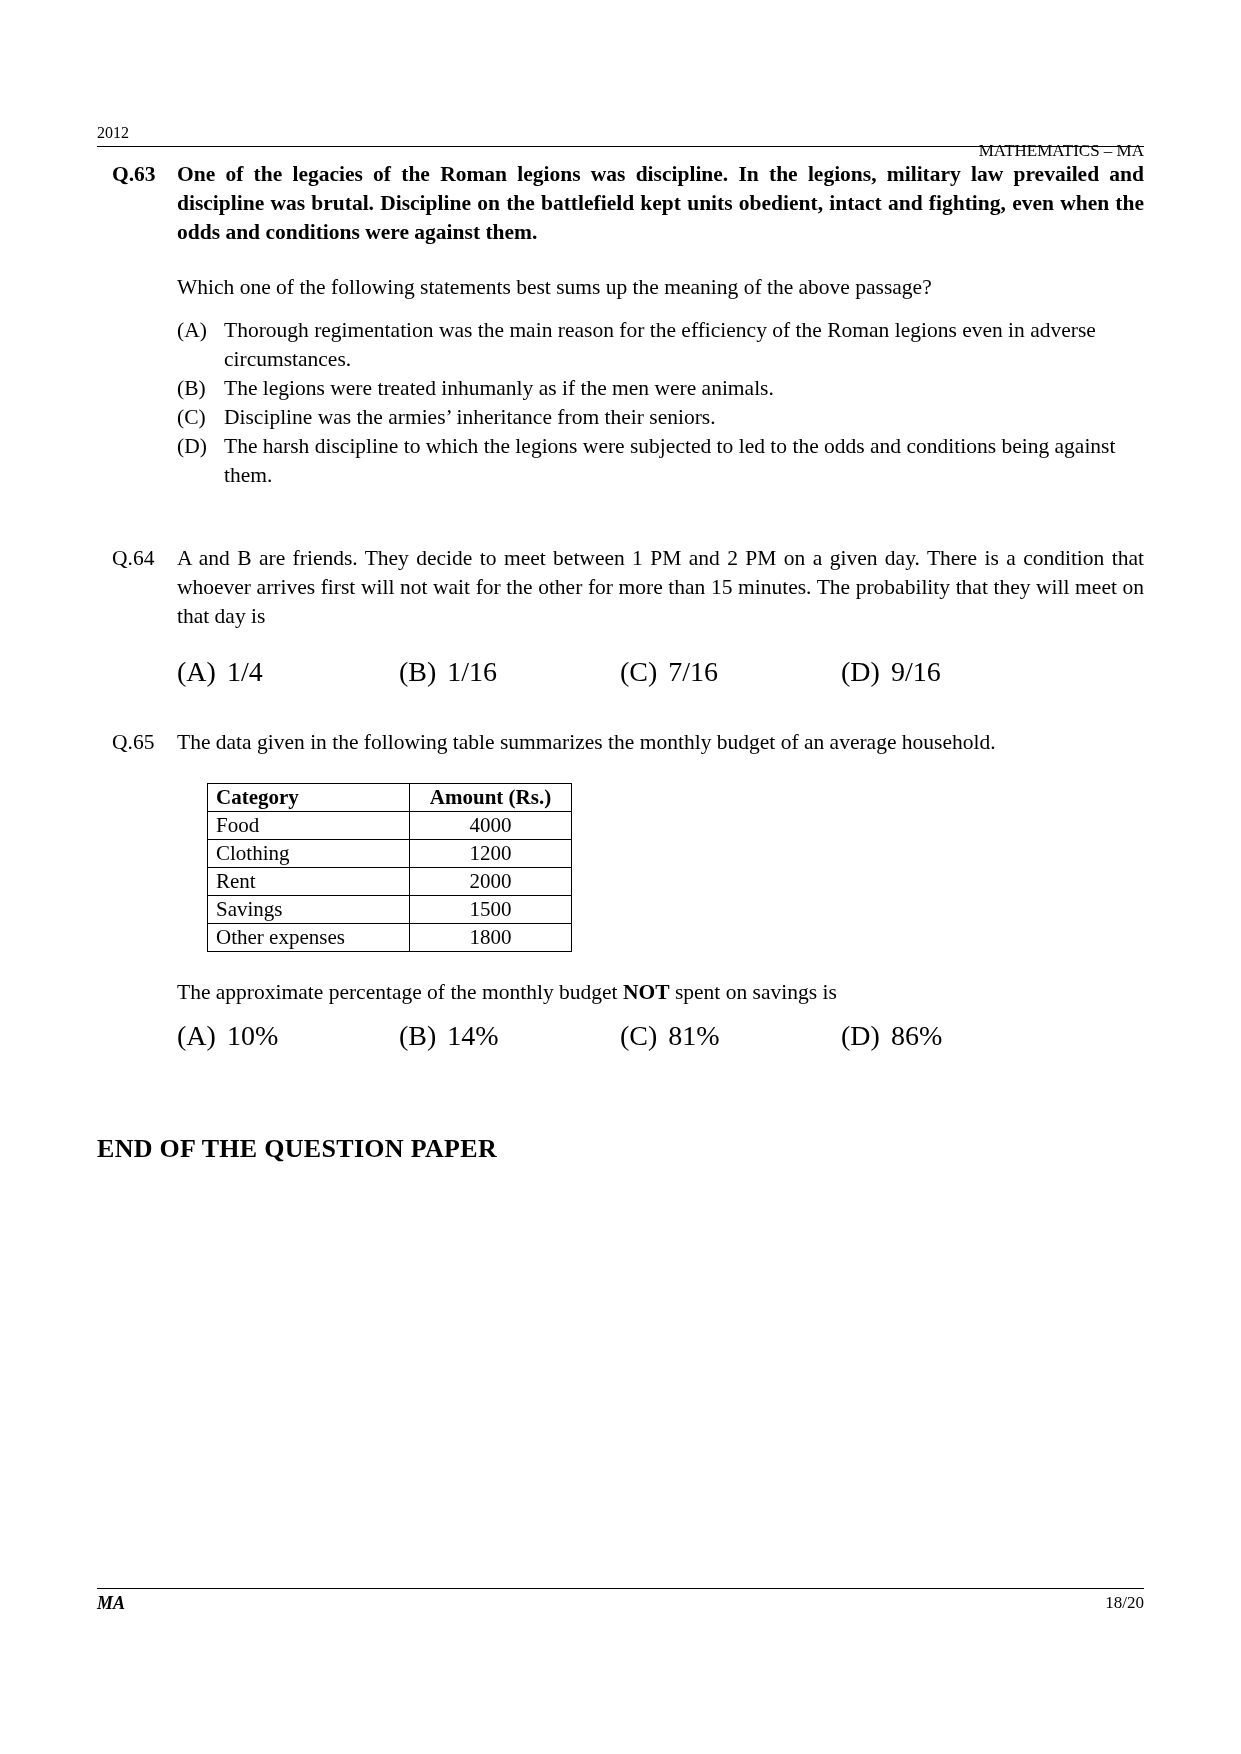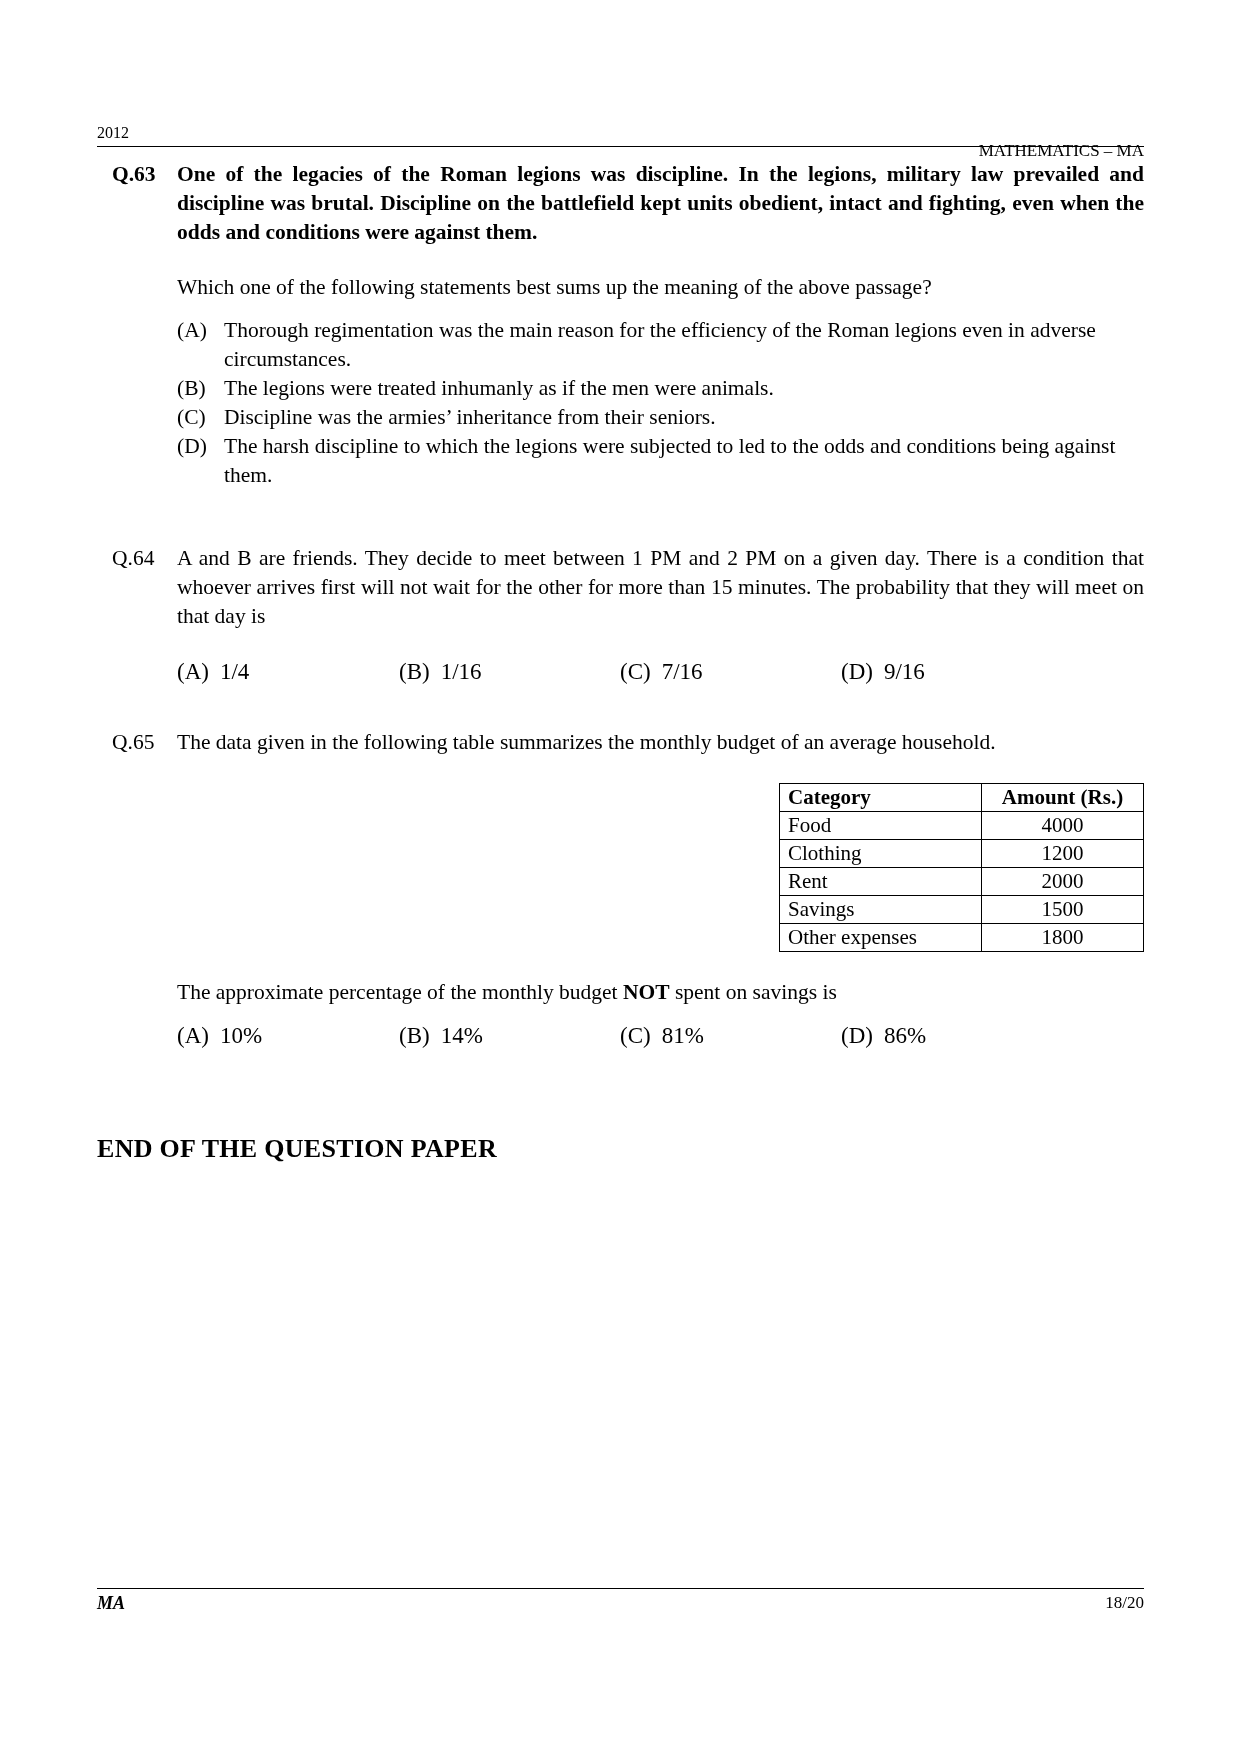--- a/index.html
+++ b/index.html
@@ -143,38 +143,38 @@
   .opt-row .opt-tag {
     position: absolute;
     left: 0;
     top: 0;
   }
 
   
   .opt-inline {
     position: relative;
     height: 31px;
-    font-size: 23px;
+    font-size: 28px;
     line-height: 29px;
   }
   .opt-inline .oi {
     position: absolute;
     top: 0;
     white-space: nowrap;
   }
   .oi-a { left: 0px; }
   .oi-b { left: 222px; }
   .oi-c { left: 443px; }
   .oi-d { left: 664px; }
   .oi .lbl { margin-right: 11px; }
 
   
   .table-wrap {
     display: flex;
-    justify-content: flex-end;
+    justify-content: flex-start;
   }
   table.budget {
     border-collapse: collapse;
     margin-left: 30px;
     width: 330px;
     table-layout: fixed;
   }
   table.budget th,
   table.budget td {
     border: 1.5px solid #000;

